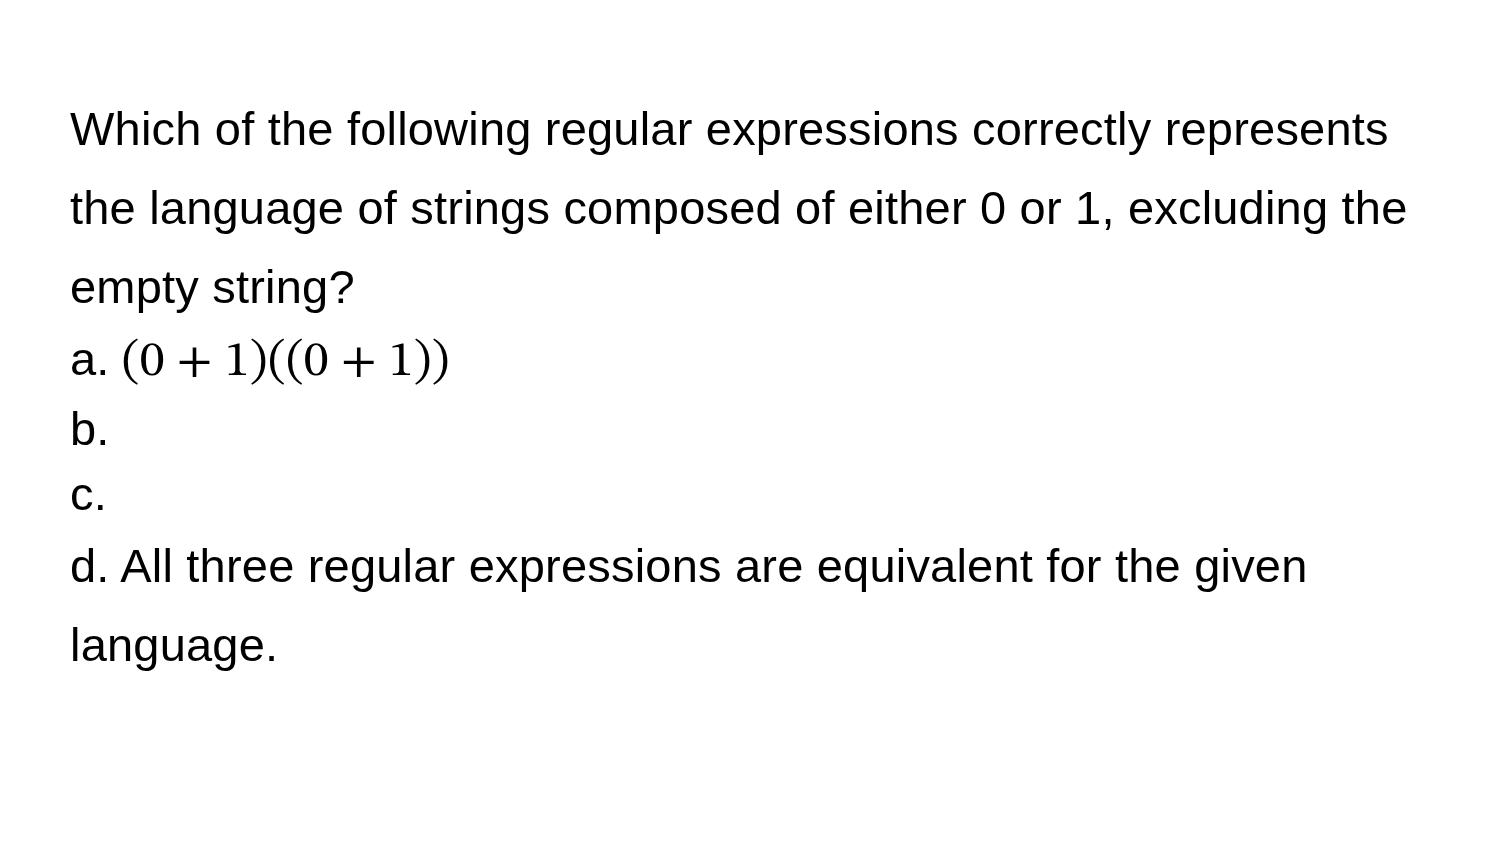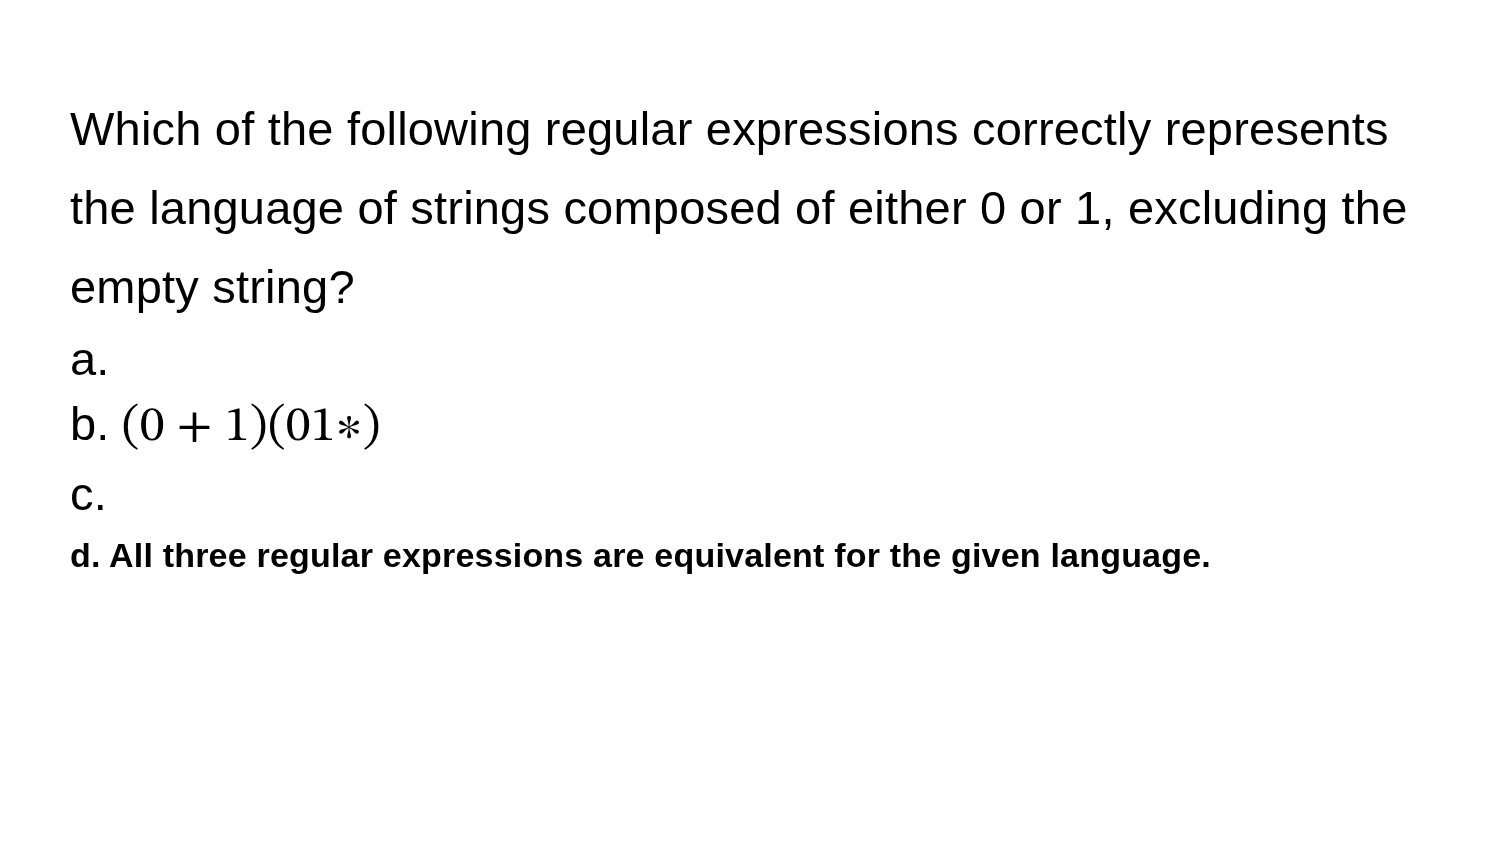--- a/index.html
+++ b/index.html
@@ -31,37 +31,37 @@
   }
   .option-label {
     font-family: -apple-system, BlinkMacSystemFont, "Segoe UI", Helvetica, Arial, sans-serif;
   }
   .math-expr {
     font-family: "Cambria Math", "STIX Two Math", "Latin Modern Math", "Times New Roman", serif;
     font-size: 50px;
     margin-left: 12px;
   }
   .option-d {
-    font-size: 34px;
+    font-size: 47px;
     line-height: 1.68;
-    font-weight: 700;
+    font-weight: 400;
     letter-spacing: 0.2px;
   }
 </style>
 </head>
 <body>
 
 <div class="question-text">Which of the following regular expressions correctly represents the language of strings composed of either 0 or 1, excluding the empty string?</div>
 
 <div class="option-line">
   <span class="option-label">a.</span>
+  <span class="math-expr">(0 + 1)((0 + 1))</span>
 </div>
 
 <div class="option-line">
   <span class="option-label">b.</span>
-  <span class="math-expr">(0 + 1)(01∗)</span>
 </div>
 
 <div class="option-line">
   <span class="option-label">c.</span>
 </div>
 
 <div class="option-d">d. All three regular expressions are equivalent for the given language.</div>
 
 </body></html>

